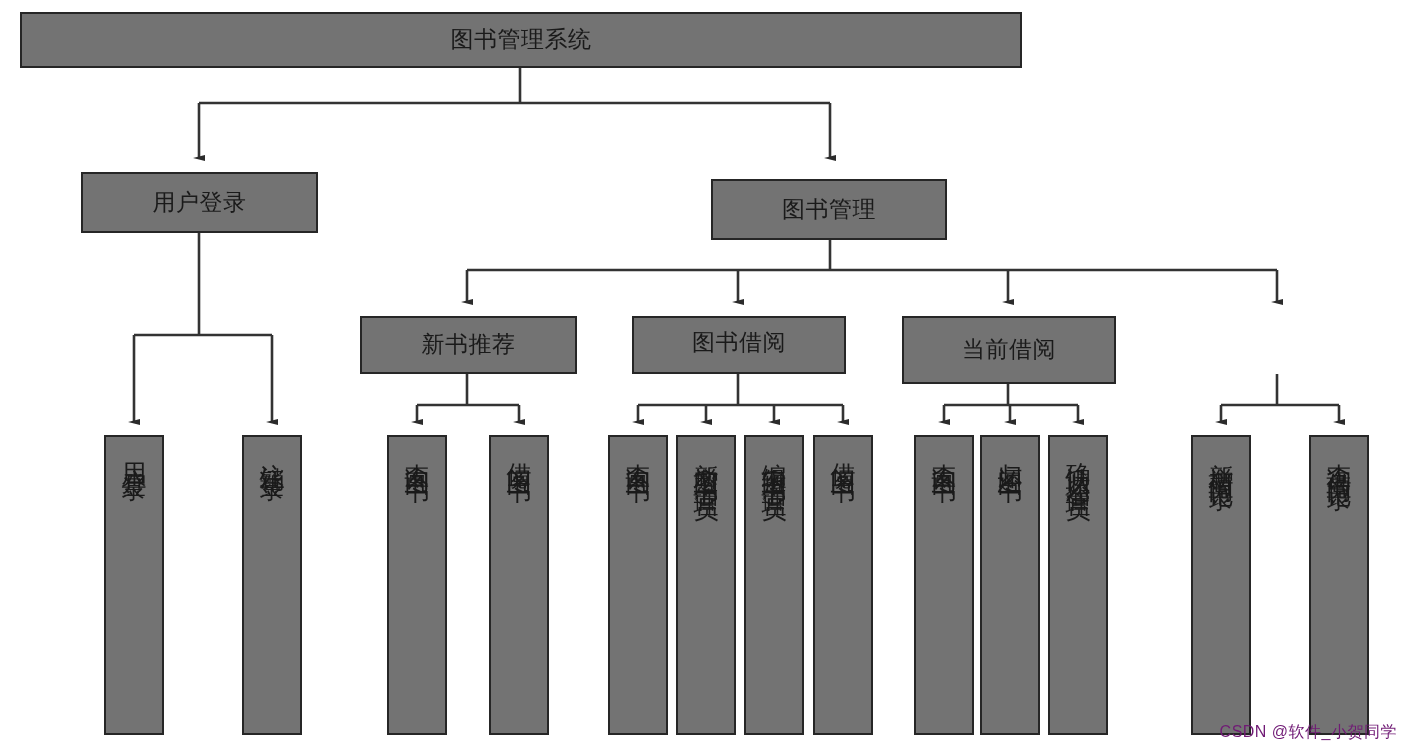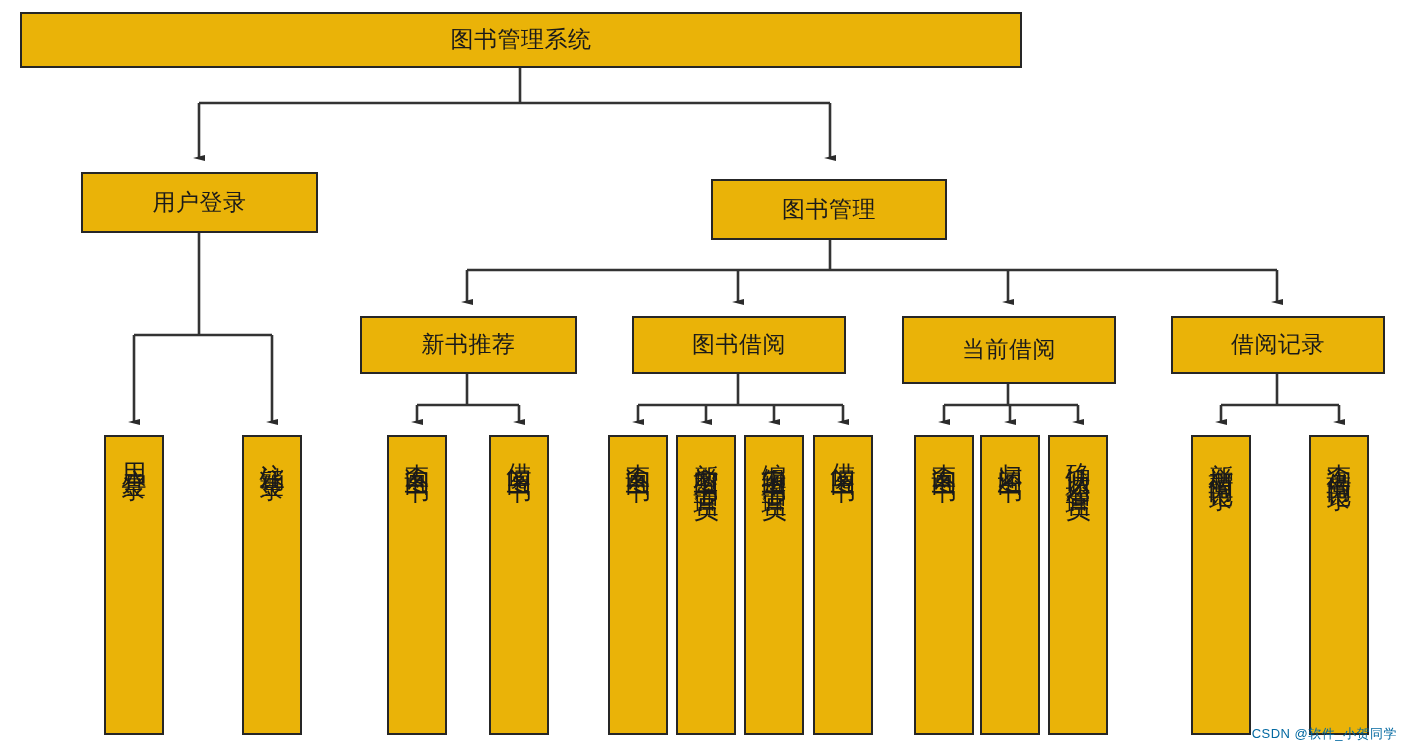--- a/index.html
+++ b/index.html
@@ -22,21 +22,21 @@
   svg#edges {
     position: absolute;
     left: 0;
     top: 0;
     width: 1405px;
     height: 747px;
   }
   .node {
     position: absolute;
     box-sizing: border-box;
-    background: #eab308;
+    background: #737373;
     border: 2.5px solid #262626;
     display: flex;
     align-items: center;
     justify-content: center;
     overflow: hidden;
   }
   .node-label {
     color: #1a1a1a;
     line-height: 1.18;
     text-align: center;
@@ -55,22 +55,22 @@
     writing-mode: vertical-rl;
     text-orientation: upright;
     font-size: 25px;
     letter-spacing: 5px;
     line-height: 1;
   }
   .watermark {
     position: absolute;
     right: 8px;
     bottom: 4px;
-    font-size: 13px;
-    color: #0369a1;
+    font-size: 16px;
+    color: #701a75;
     letter-spacing: 0.5px;
     white-space: nowrap;
   }
 </style>
 </head>
 <body>
 
 <div id="diagram-root">
 
   <svg id="edges" viewBox="0 0 1405 747">
@@ -130,28 +130,25 @@
   <div class="node horizontal" style="left:81px; top:172px; width:237px; height:61px;">
     <span class="node-label">用户登录</span>
   </div>
   <div class="node horizontal" style="left:711px; top:171px; width:236px; height:61px;margin-top:8px;">
     <span class="node-label">图书管理</span>
   </div>
 
   <div class="node horizontal" style="left:360px; top:316px; width:217px; height:58px;">
     <span class="node-label">新书推荐</span>
   </div>
-  <div class="node horizontal" style="left:632px; top:316px; width:214px; height:58px;">
+  <div class="node horizontal" style="left:632px; top:316px; width:214px; height:58px;font-family:Liberation Mono, monospace;">
     <span class="node-label">图书借阅</span>
   </div>
   <div class="node horizontal" style="left:902px; top:316px; width:214px; height:68px;">
     <span class="node-label">当前借阅</span>
-  </div>
-  <div class="node horizontal" style="left:1171px; top:316px; width:214px; height:58px;">
-    <span class="node-label">借阅记录</span>
   </div>
 
   <div class="node vertical" style="left:104px; top:435px; width:60px; height:300px;">
     <span class="node-label">用户登录</span>
   </div>
   <div class="node vertical" style="left:242px; top:435px; width:60px; height:300px;">
     <span class="node-label">注销登录</span>
   </div>
 
   <div class="node vertical" style="left:387px; top:435px; width:60px; height:300px;">

